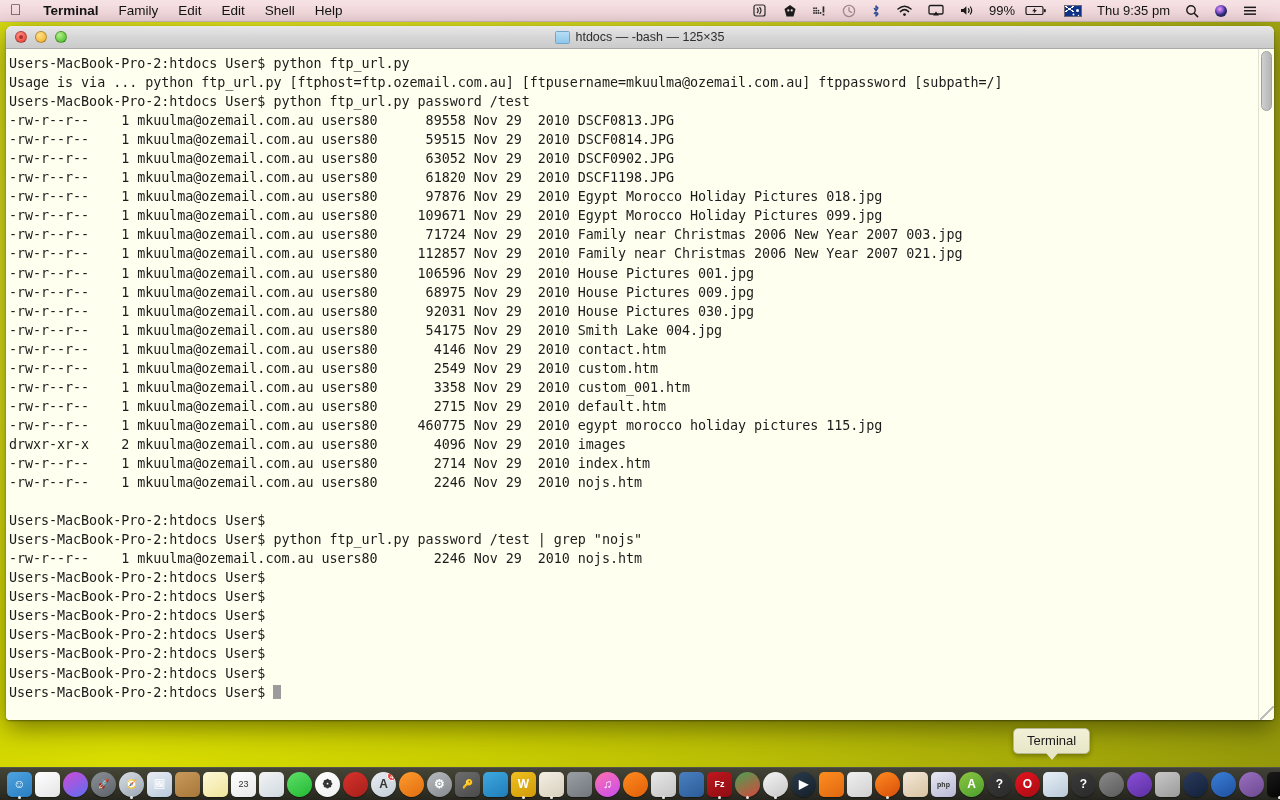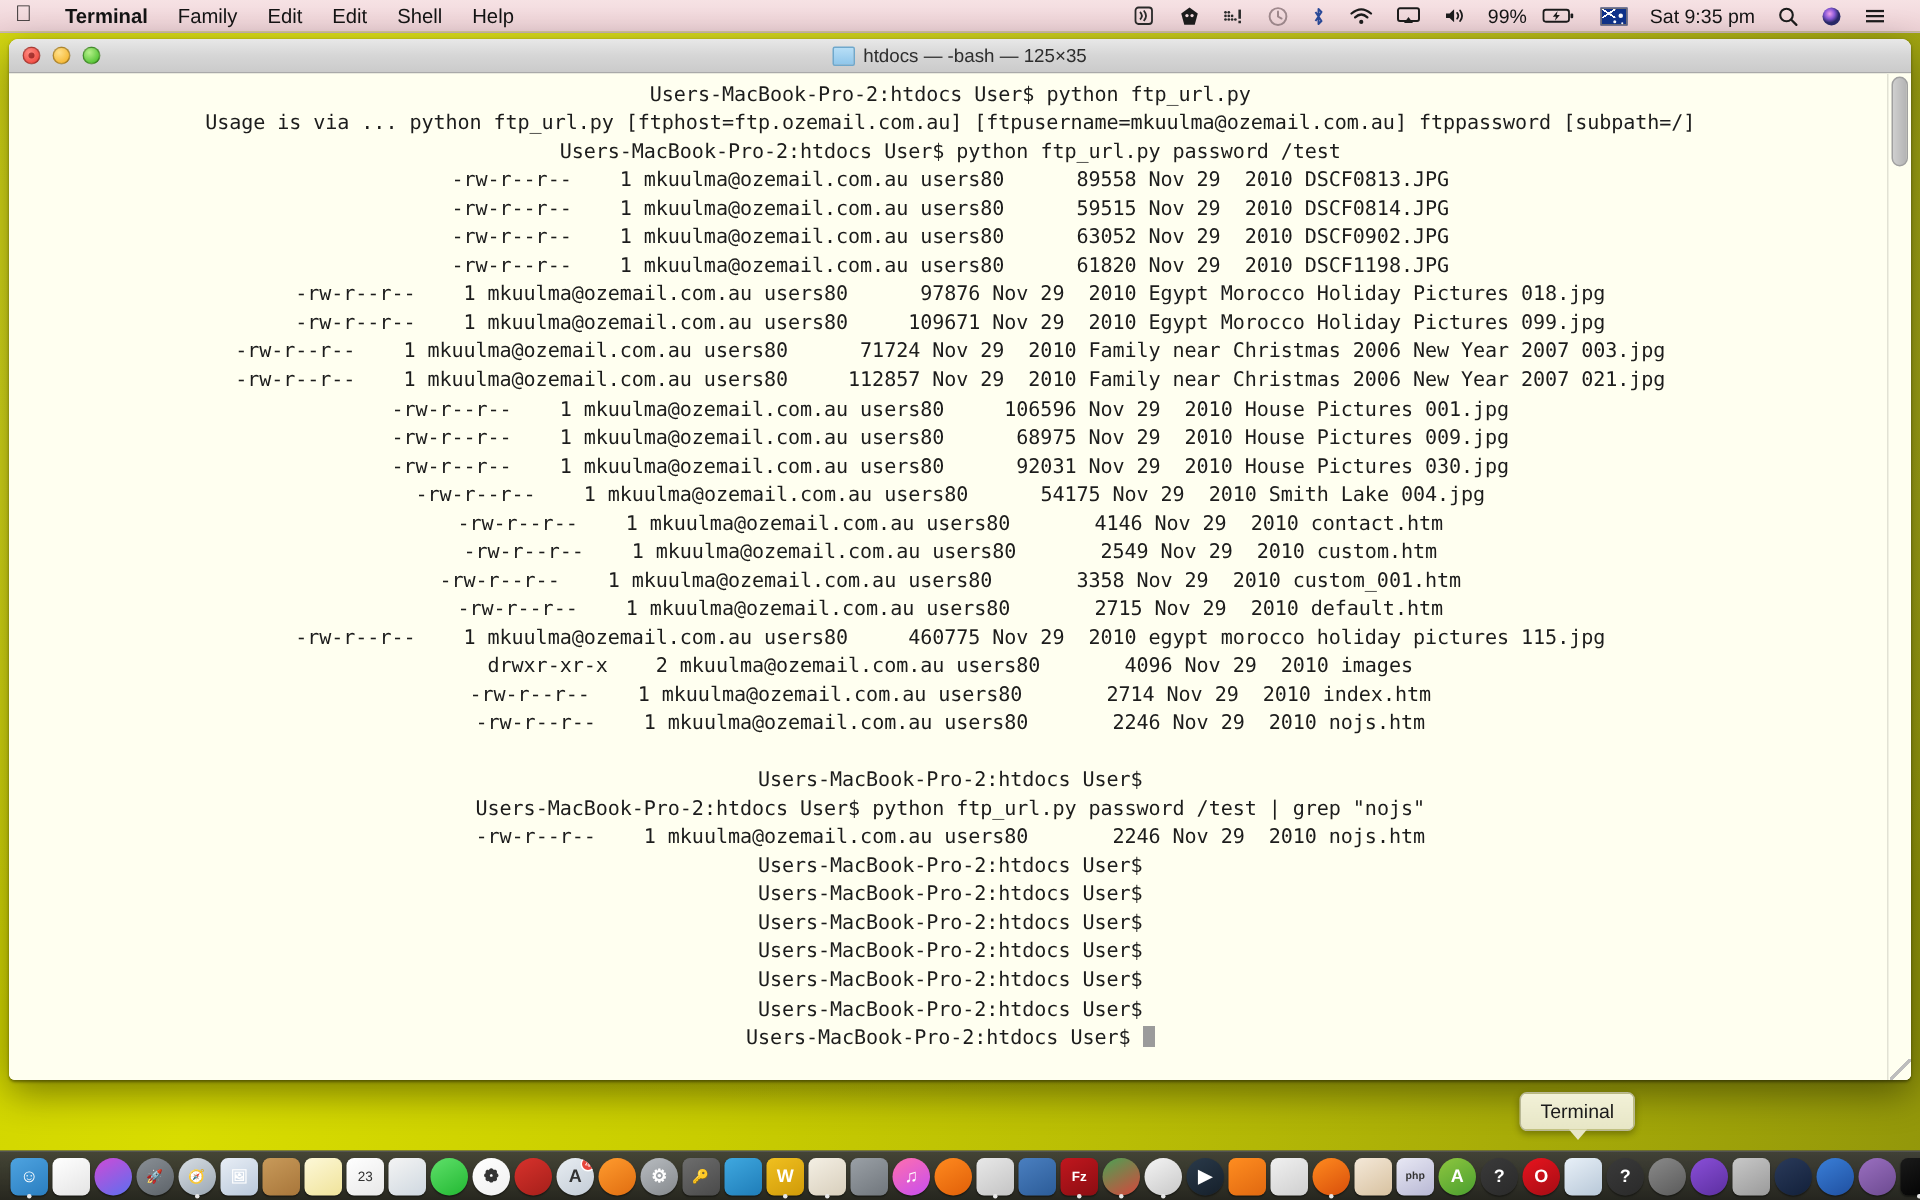--- a/index.html
+++ b/index.html
@@ -154,21 +154,20 @@
   #term-text {
     flex: 1 1 auto;
     font-family: "DejaVu Sans Mono", "Liberation Mono", monospace;
     font-size: 13.4px;
     line-height: 19.05px;
     color: #1c1c1c;
     white-space: pre;
     padding: 5px 0 0 3px;
     letter-spacing: -0.05px;
     overflow: hidden;
-    text-align: center;
   }
   .term-line { height: 19.05px; }
   .cursor-block {
     display: inline-block;
     width: 8.05px; height: 14px;
     background: #9b9b9b;
     vertical-align: -2px;
   }
   #scroll-track {
     flex: 0 0 15px;
@@ -351,21 +350,21 @@
       <span class="status-item status-icon">
         <svg width="24" height="13" viewBox="0 0 24 13">
             <rect x="1" y="2.5" width="17" height="8" rx="1.6" fill="none" stroke="#1c1c1c" stroke-width="1.2"></rect>
             <rect x="19" y="5" width="1.8" height="3.2" rx="0.7" fill="#1c1c1c"></rect>
             <path d="M10.4 3.4 L7.2 7.2 H9.3 L8.6 9.8 L11.9 6 H9.8 Z" fill="#1c1c1c"></path>
           </svg>
       </span>
       <span class="status-item">
           <span class="flag"></span>
         </span>
-      <span class="status-item">Sat 9:35 pm</span>
+      <span class="status-item">Thu 9:35 pm</span>
       <span class="status-item status-icon">
         <svg width="14" height="14" viewBox="0 0 14 14">
             <circle cx="6" cy="6" r="4.2" fill="none" stroke="#1c1c1c" stroke-width="1.4"></circle>
             <line x1="9.2" y1="9.2" x2="12.6" y2="12.6" stroke="#1c1c1c" stroke-width="1.5" stroke-linecap="round"></line>
           </svg>
       </span>
       <span class="status-item status-icon">
         <svg width="14" height="14" viewBox="0 0 14 14">
             <defs>
               <radialGradient id="sirig" cx="40%" cy="35%">

